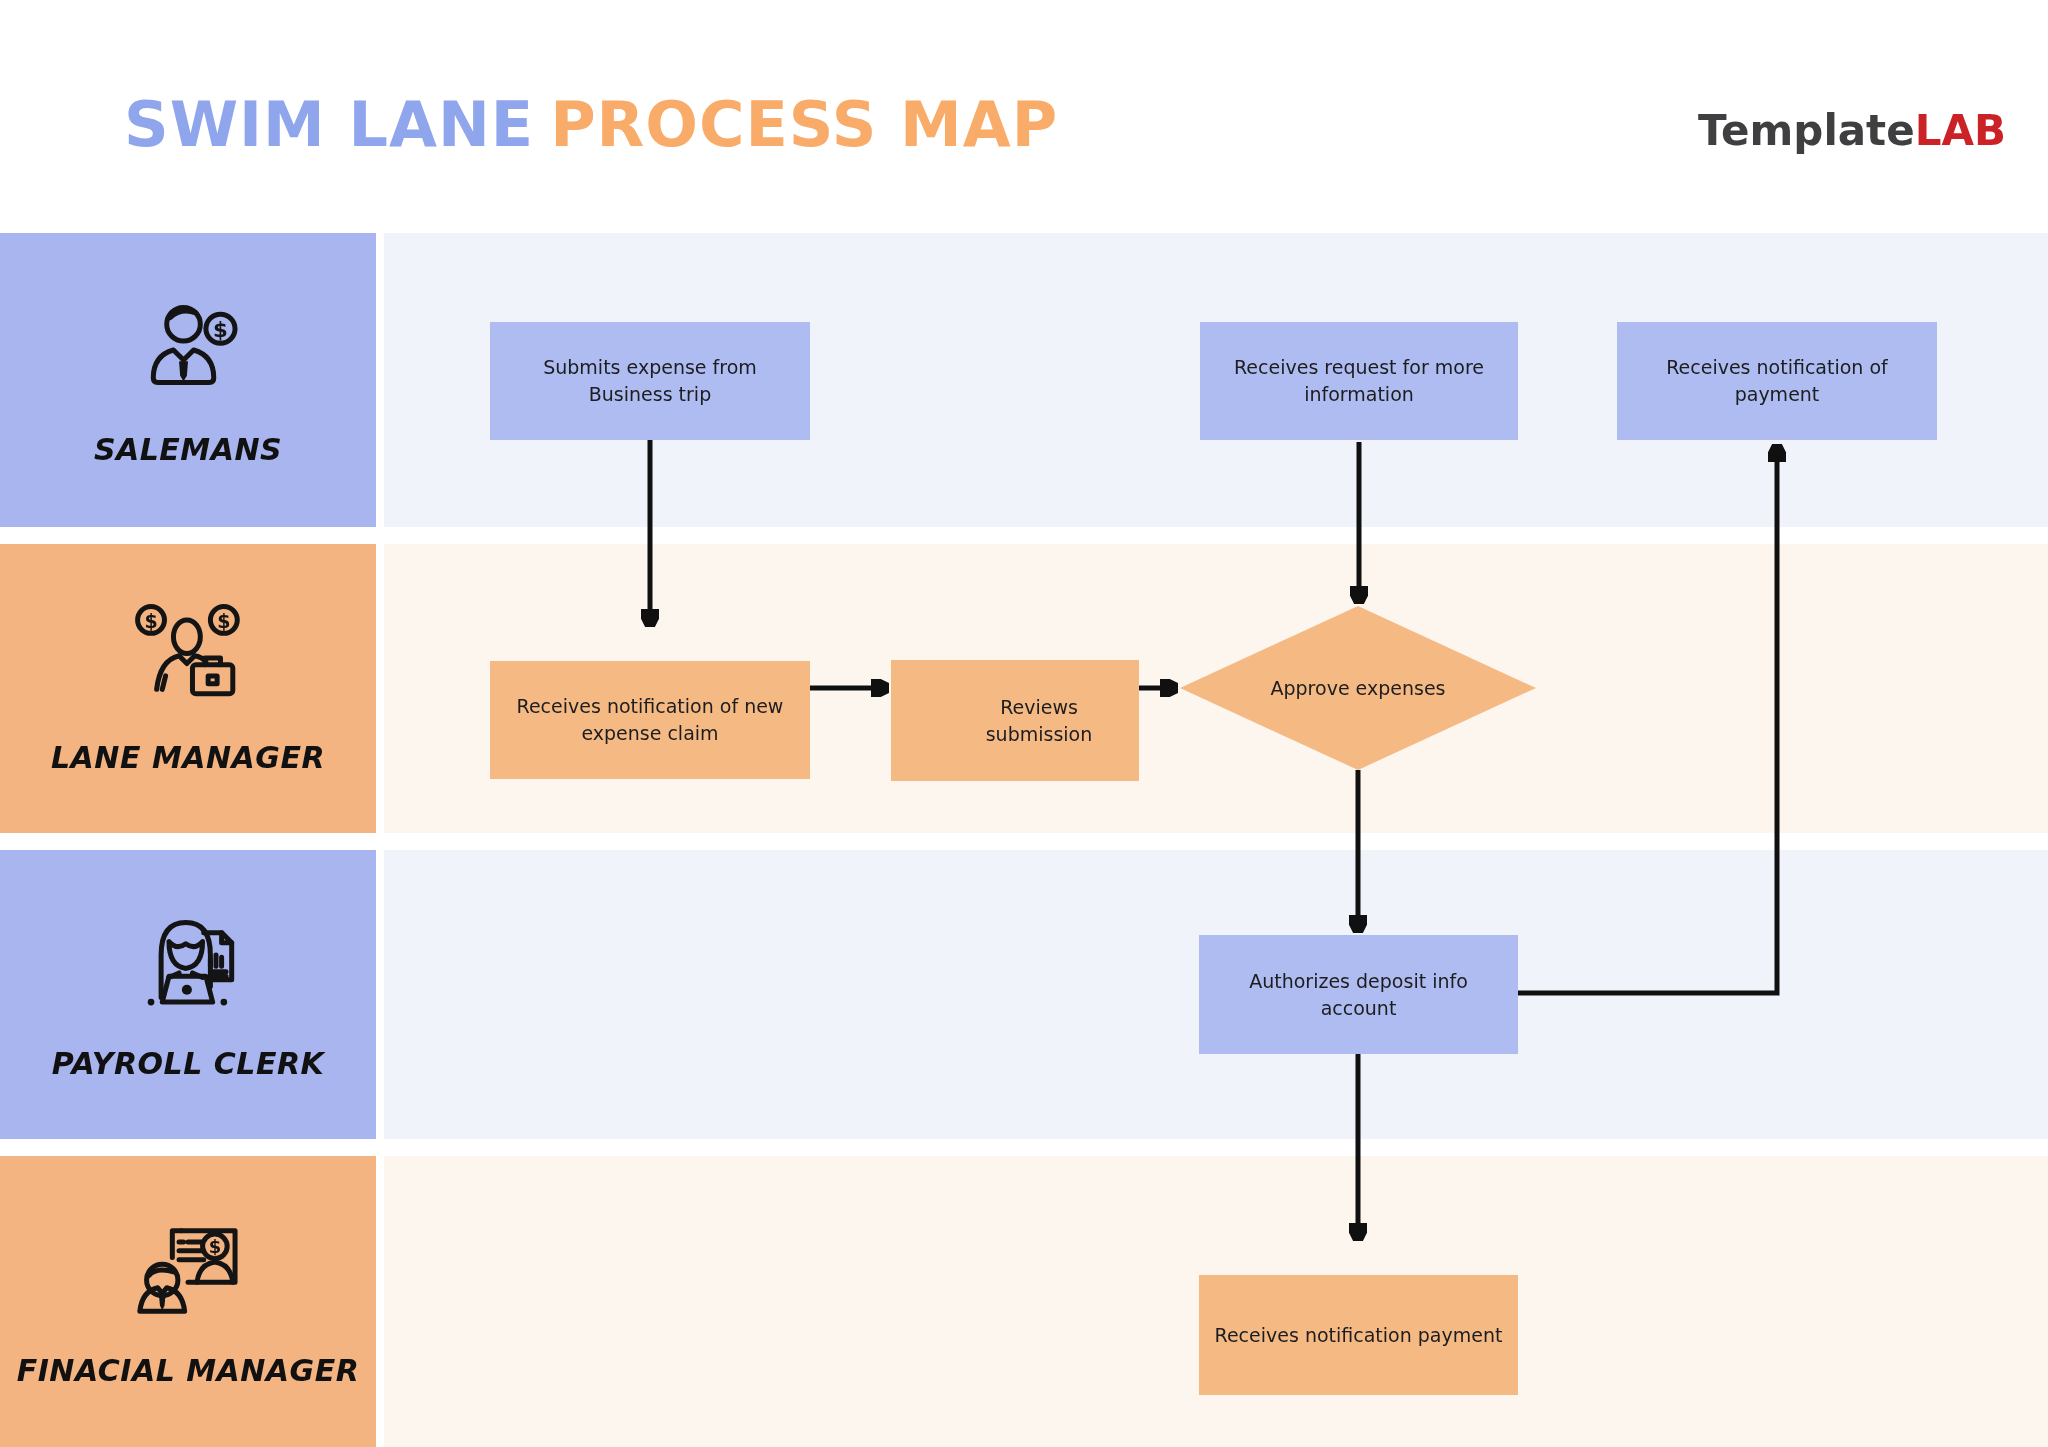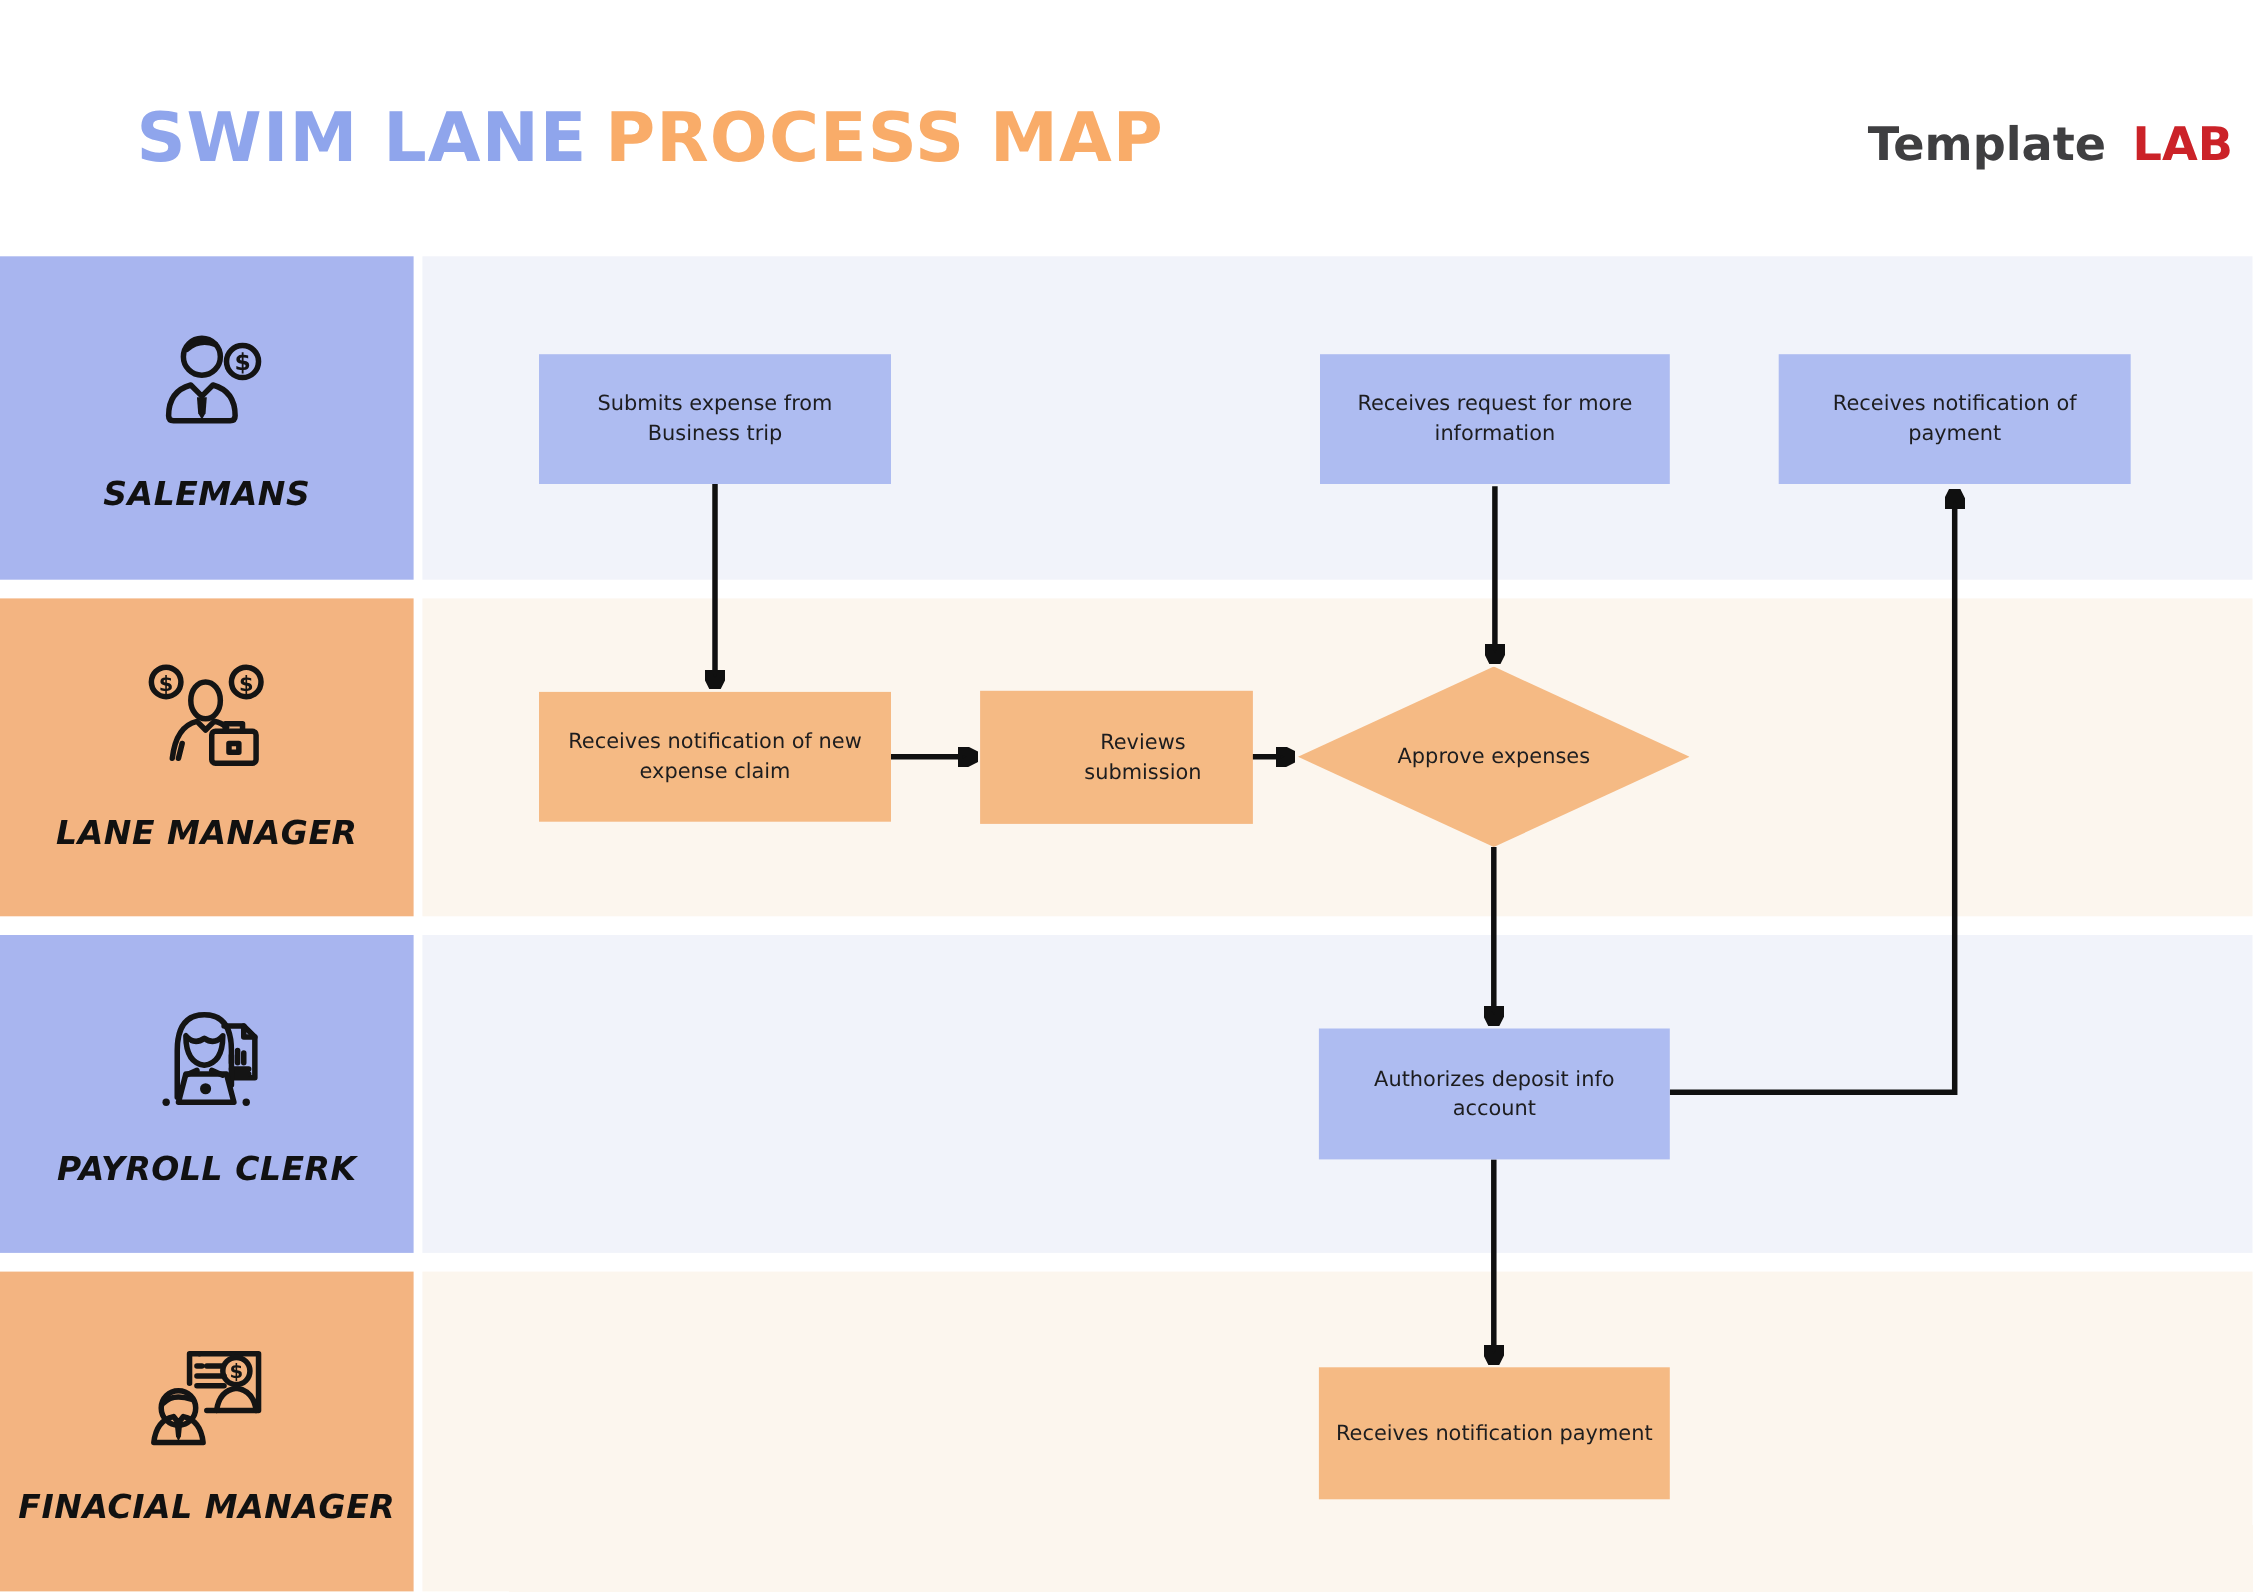--- a/index.html
+++ b/index.html
@@ -20,21 +20,21 @@
     position:absolute; left:124px; top:88px; margin:0;
     font-size:62px; font-weight:800; letter-spacing:1px; white-space:nowrap;
   }
   .title .t1{color:var(--title_blue);}
   .title .t2{color:var(--title_orange); margin-left:16px;}
   .logo{
     position:absolute; left:1698px; top:106px; margin:0;
     font-size:42px; font-weight:700; white-space:nowrap;
   }
   .logo .l1{color:var(--logo_gray);}
-  .logo .l2{color:var(--logo_red);margin-left:24px;}
+  .logo .l2{color:var(--logo_red);}
   
   .lane-head{
     position:absolute; left:0; width:376px;
     display:flex; flex-direction:column; align-items:center; justify-content:center;
     gap:26px;
   }
   .lane-row{ position:absolute; left:384px; width:1664px; }
   .lh-blue{background:var(--lane_blue);} .lh-orange{background:var(--lane_orange);}
   .lr-blue{background:var(--row_blue);} .lr-orange{background:var(--row_cream);}
   .lane1{top:233px;height:294px;} .lane2{top:544px;height:289px;}
@@ -46,21 +46,21 @@
   .lane-icon *{vector-effect:non-scaling-stroke;}
   .icon-stroke{fill:none;stroke:var(--icon_ink);stroke-width:5;stroke-linecap:round;stroke-linejoin:round;}
   .icon-fill{fill:var(--icon_ink);stroke:none;}
   .icon-dollar{font-family:"DejaVu Sans",sans-serif;font-weight:700;fill:var(--icon_ink);}
   
   .node{
     position:absolute; display:flex; align-items:center; justify-content:center;
     text-align:center; color:var(--ink); font-size:19px; line-height:1.4;
   }
   .node .inner{display:block;}
-  .n-blue{background:var(--box_blue);} .n-orange{background:var(--box_orange);}
+  .n-blue{background:var(--box_blue);} .n-orange{background:var(--box_orange);margin-top:32px;}
   .node-submits            {left:490px;  top:322px; width:320px; height:118px;}
   .node-submits .inner     {max-width:250px;}
   .node-request            {left:1200px; top:322px; width:318px; height:118px;}
   .node-request .inner     {max-width:290px;}
   .node-payment-notice     {left:1617px; top:322px; width:320px; height:118px;}
   .node-payment-notice .inner{max-width:290px;}
   .node-claim              {left:490px;  top:629px; width:320px; height:118px;}
   .node-claim .inner       {max-width:300px;}
   .node-reviews            {left:891px;  top:628px; width:200px; height:121px;padding-left:48px;}
   .node-reviews .inner     {max-width:170px;}

